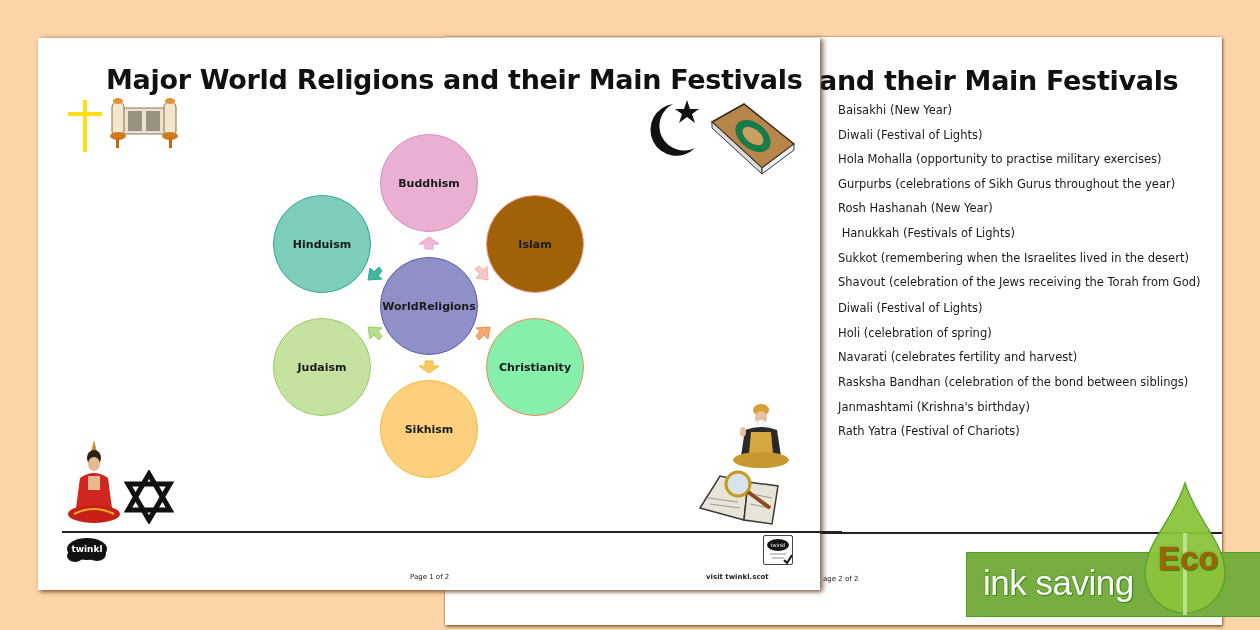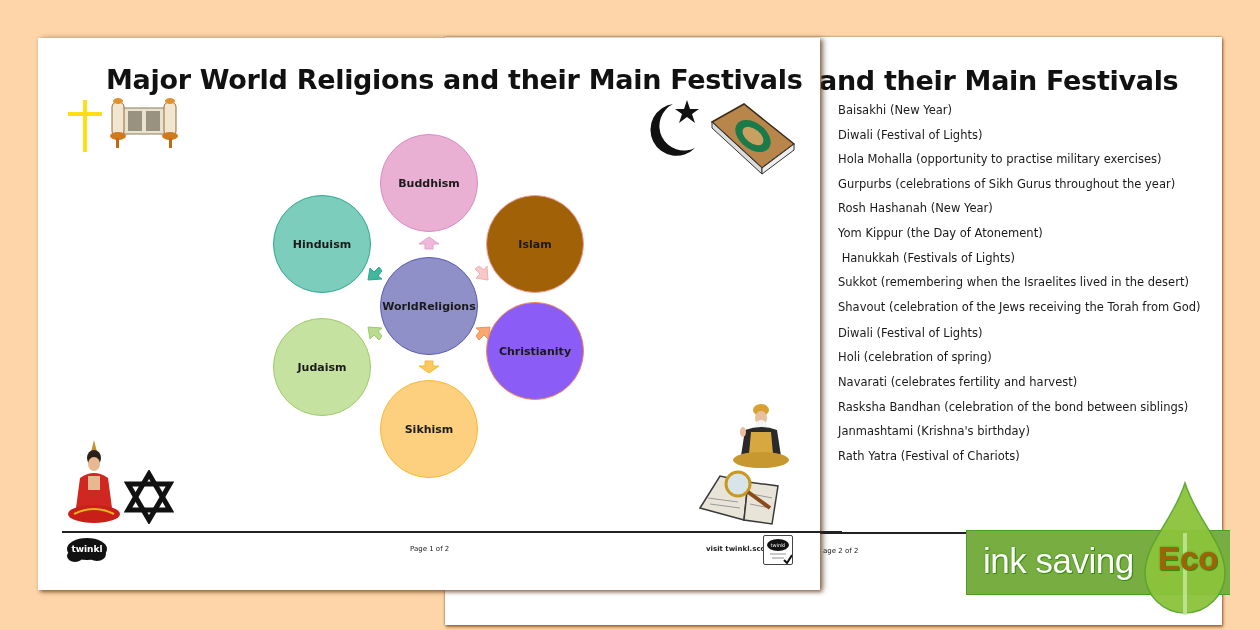--- a/index.html
+++ b/index.html
@@ -22,31 +22,31 @@
   #page2 .title { left: -108px; top: 28px; }
   .title-clip { position: absolute; left: 376px; top: 0; width: 400px; height: 80px; overflow: hidden; }
   .title-clip .title { left: -110px; }
 
   .fest-list { position: absolute; left: 393px; top: 63px; list-style: none; }
   .fest-list li { font-size: 11.5px; color: #1a1a1a; height: 24.6px; line-height: 20px; white-space: nowrap; }
   .fest-list li.gap { margin-top: 1.5px; }
   .stray { position: absolute; left: 370px; top: 455px; font-size: 12px; color: #222; }
 
   .footer-line { position: absolute; height: 2px; background: #222; }
-  .footer-text { position: absolute; font-size: 7px; color: #222; white-space: nowrap; }
+  .footer-text { position: absolute; font-size: 7px; color: #222; white-space: nowrap; margin-top: 28px; }
 
   
   .circle {
     position: absolute; width: 98px; height: 98px; border-radius: 50%;
     display: flex; align-items: center; justify-content: center; text-align: center;
     font-size: 11px; font-weight: bold; color: #1a1a1a; line-height: 17px;
   }
 
   .eco-banner {
-    position: absolute; left: 966px; top: 530px; width: 264px; height: 65px;
+    position: absolute; left: 966px; top: 552px; width: 294px; height: 65px;
     background: #78ad42; border: 1.5px solid #4aa020; border-right: none; z-index: 5;
   }
   .eco-text {
     position: absolute; left: 16px; top: 10px; font-family: "Liberation Sans", sans-serif;
     font-size: 35px; color: #ffffff; letter-spacing: -0.5px;
     text-shadow: 0 0 2px #3a8a10, 1px 1px 0 #3a8a10;
   }
   .eco-drop { position: absolute; left: 1135px; top: 481px; z-index: 6; }
   .eco-label {
     position: absolute; left: 1158px; top: 540px; z-index: 7;
@@ -61,21 +61,20 @@
 <div class="page" id="page2">
   <div class="title-clip">
     <div class="title" style="left:-2px; top:28px;">and their Main Festivals</div>
   </div>
   <ul class="fest-list">
     <li>Baisakhi (New Year)</li>
     <li>Diwali (Festival of Lights)</li>
     <li>Hola Mohalla (opportunity to practise military exercises)</li>
     <li>Gurpurbs (celebrations of Sikh Gurus throughout the year)</li>
     <li>Rosh Hashanah (New Year)</li>
-    <li>Yom Kippur (the Day of Atonement)</li>
     <li style="white-space:pre"> Hanukkah (Festivals of Lights)</li>
     <li>Sukkot (remembering when the Israelites lived in the desert)</li>
     <li>Shavout (celebration of the Jews receiving the Torah from God)</li>
     <li class="gap">Diwali (Festival of Lights)</li>
     <li>Holi (celebration of spring)</li>
     <li>Navarati (celebrates fertility and harvest)</li>
     <li>Rasksha Bandhan (celebration of the bond between siblings)</li>
     <li>Janmashtami (Krishna's birthday)</li>
     <li>Rath Yatra (Festival of Chariots)</li>
   </ul>
@@ -119,21 +118,21 @@
     <ellipse cx="45" cy="34" rx="12" ry="7" transform="rotate(38 45 34)" fill="#c9a060"></ellipse>
   </svg>
 
   <div>
     <div class="circle" style="left:342px; top:96px; background:#e9b0d3; border:1.5px solid #d98cc0;">
         <span>Buddhism</span>
       </div>
     <div class="circle" style="left:448px; top:157px; background:#a16207; border:1.5px solid #f0a0a0;">
         <span>Islam</span>
       </div>
-    <div class="circle" style="left:448px; top:264px; background:#8b5cf6; border:1.5px solid #f08a50;">
+    <div class="circle" style="left:448px; top:280px; background:#86efac; border:1.5px solid #f08a50;">
         <span>Christianity</span>
       </div>
     <div class="circle" style="left:342px; top:342px; background:#fdd080; border:1.5px solid #f8b830;">
         <span>Sikhism</span>
       </div>
     <div class="circle" style="left:235px; top:280px; background:#c6e2a0; border:1.5px solid #9ccc68;">
         <span>Judaism</span>
       </div>
     <div class="circle" style="left:235px; top:157px; background:#7dcdbc; border:1.5px solid #2ea890;">
         <span>Hinduism</span>

